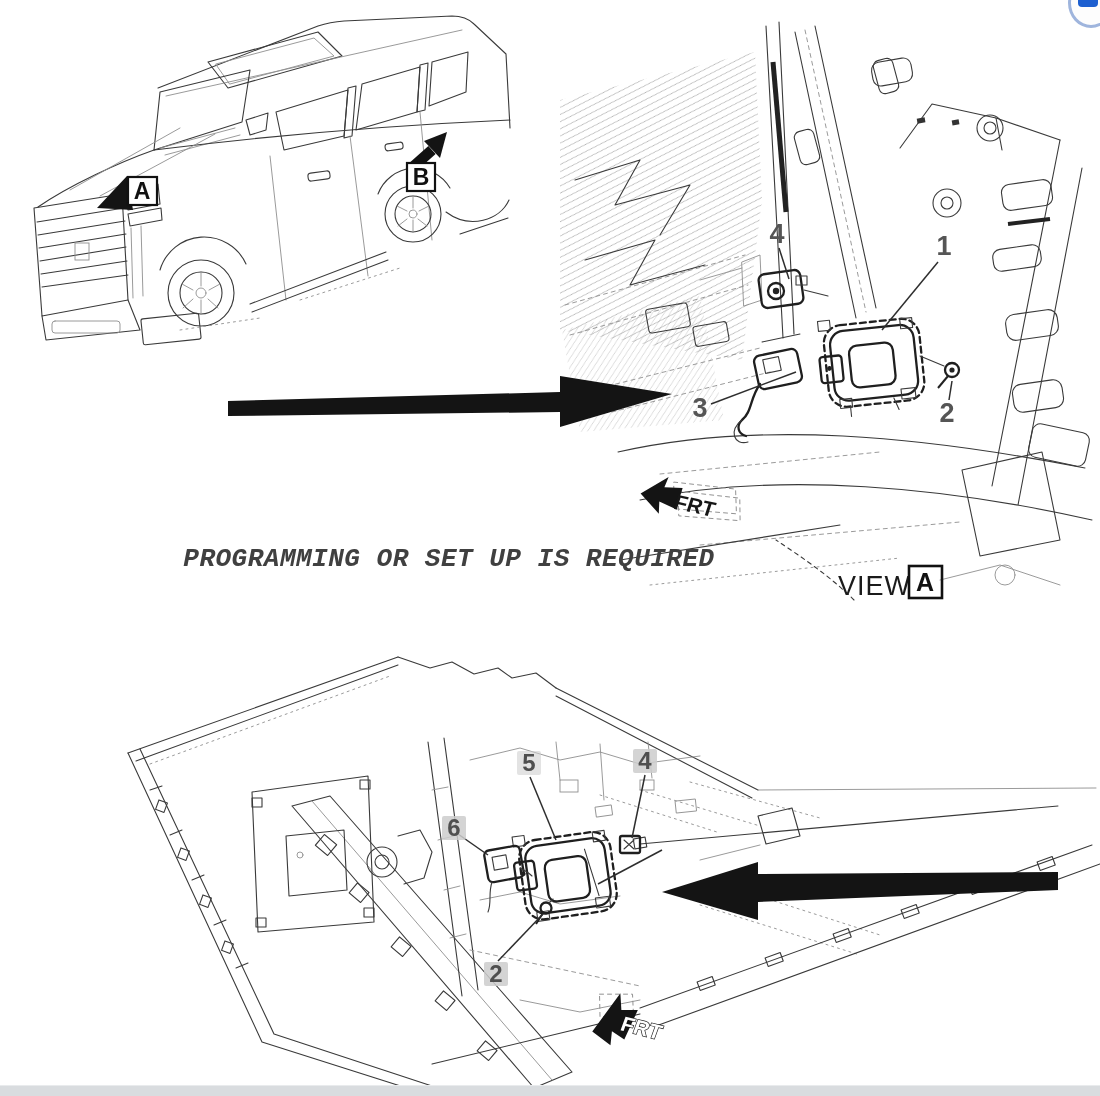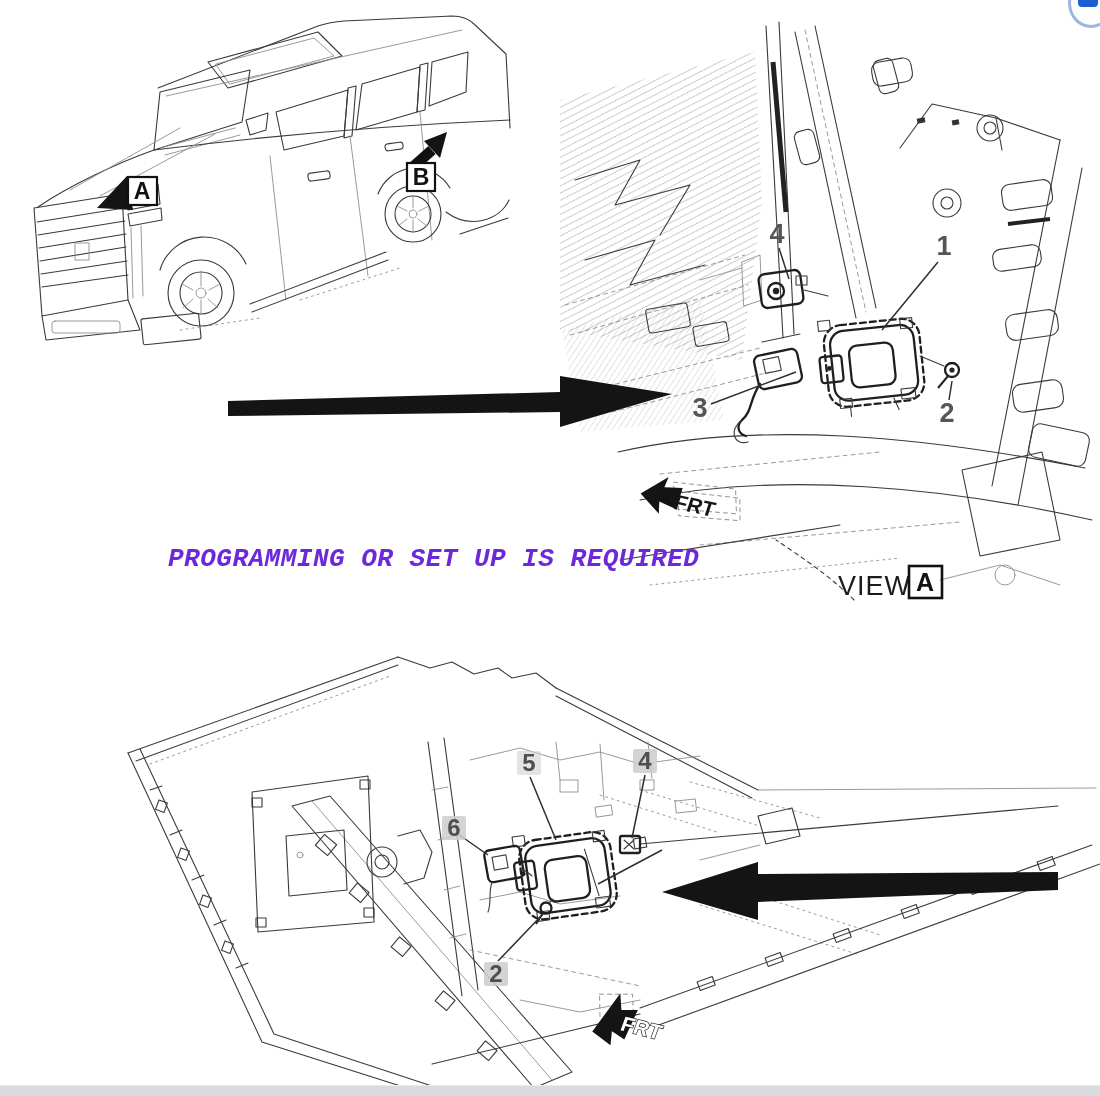--- a/index.html
+++ b/index.html
@@ -14,23 +14,23 @@
   .blk{fill:#141414;stroke:none;}
   .callout{font-family:"Liberation Sans",sans-serif;font-size:27px;font-weight:700;fill:#555555;}
   .callout-b{font-family:"Liberation Sans",sans-serif;font-size:24px;font-weight:700;fill:#4f4f4f;}
   .chip{fill:#cccccc;opacity:.85;}
   .leader{stroke:#2e2e2e;stroke-width:1.5;fill:none;}
   .boxletter{font-family:"Liberation Sans",sans-serif;font-size:23px;font-weight:700;fill:#111;}
   .viewword{font-family:"Liberation Sans",sans-serif;font-size:27px;font-weight:500;fill:#1b1b1b;letter-spacing:1px;}
   .frt-solid{font-family:"Liberation Sans",sans-serif;font-size:21px;font-weight:800;fill:#161616;}
   .frt-outline{font-family:"Liberation Sans",sans-serif;font-size:21px;font-weight:800;fill:#ffffff;
                stroke:#111;stroke-width:1.3px;paint-order:stroke;}
-  .caption{position:absolute;left:168px;top:544px;width:562px;height:36px;text-align:left;
+  .caption{position:absolute;left:168px;top:544px;width:562px;height:36px;text-align:center;
            font-family:"Liberation Mono",monospace;font-style:italic;font-weight:700;
-           font-size:26px;letter-spacing:.5px;color:#6d28d9;white-space:nowrap;}
+           font-size:26px;letter-spacing:.5px;color:#404040;white-space:nowrap;}
   .bottom-strip{position:absolute;left:0;top:1085px;width:1100px;height:11px;background:#d9dcdf;
                 border-top:1px solid #e9ebed;}
   .corner-icon{position:absolute;left:1068px;top:-22px;width:40px;height:44px;border-radius:50%;
                border:3px solid #9fb5dd;background:#fdfdfd;}
   .corner-icon .pill{position:absolute;left:7px;top:16px;width:20px;height:10px;border-radius:4px;background:#1d5fd0;}
 </style>
 </head>
 <body>
 
 <div class="canvas">

